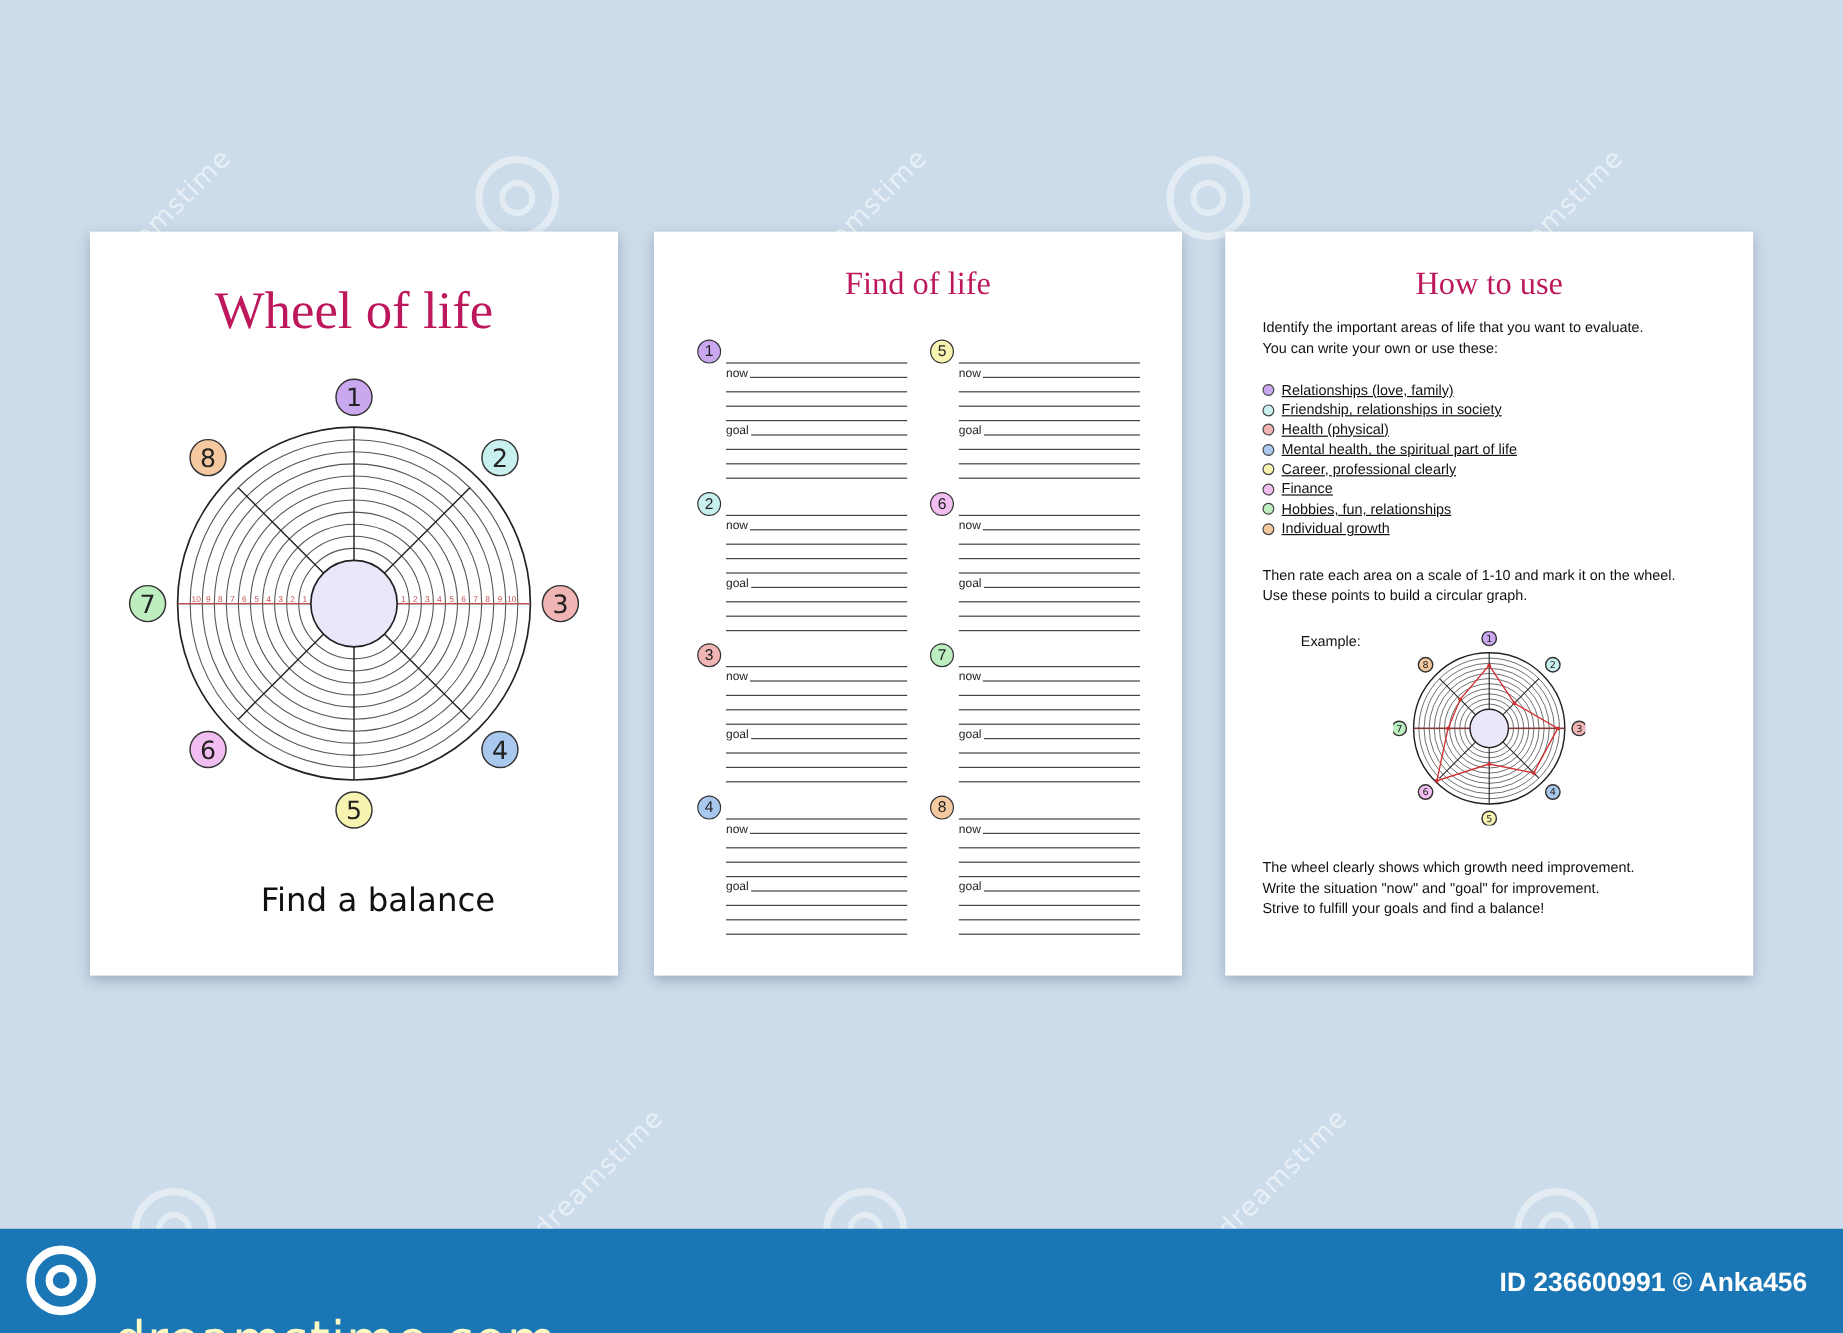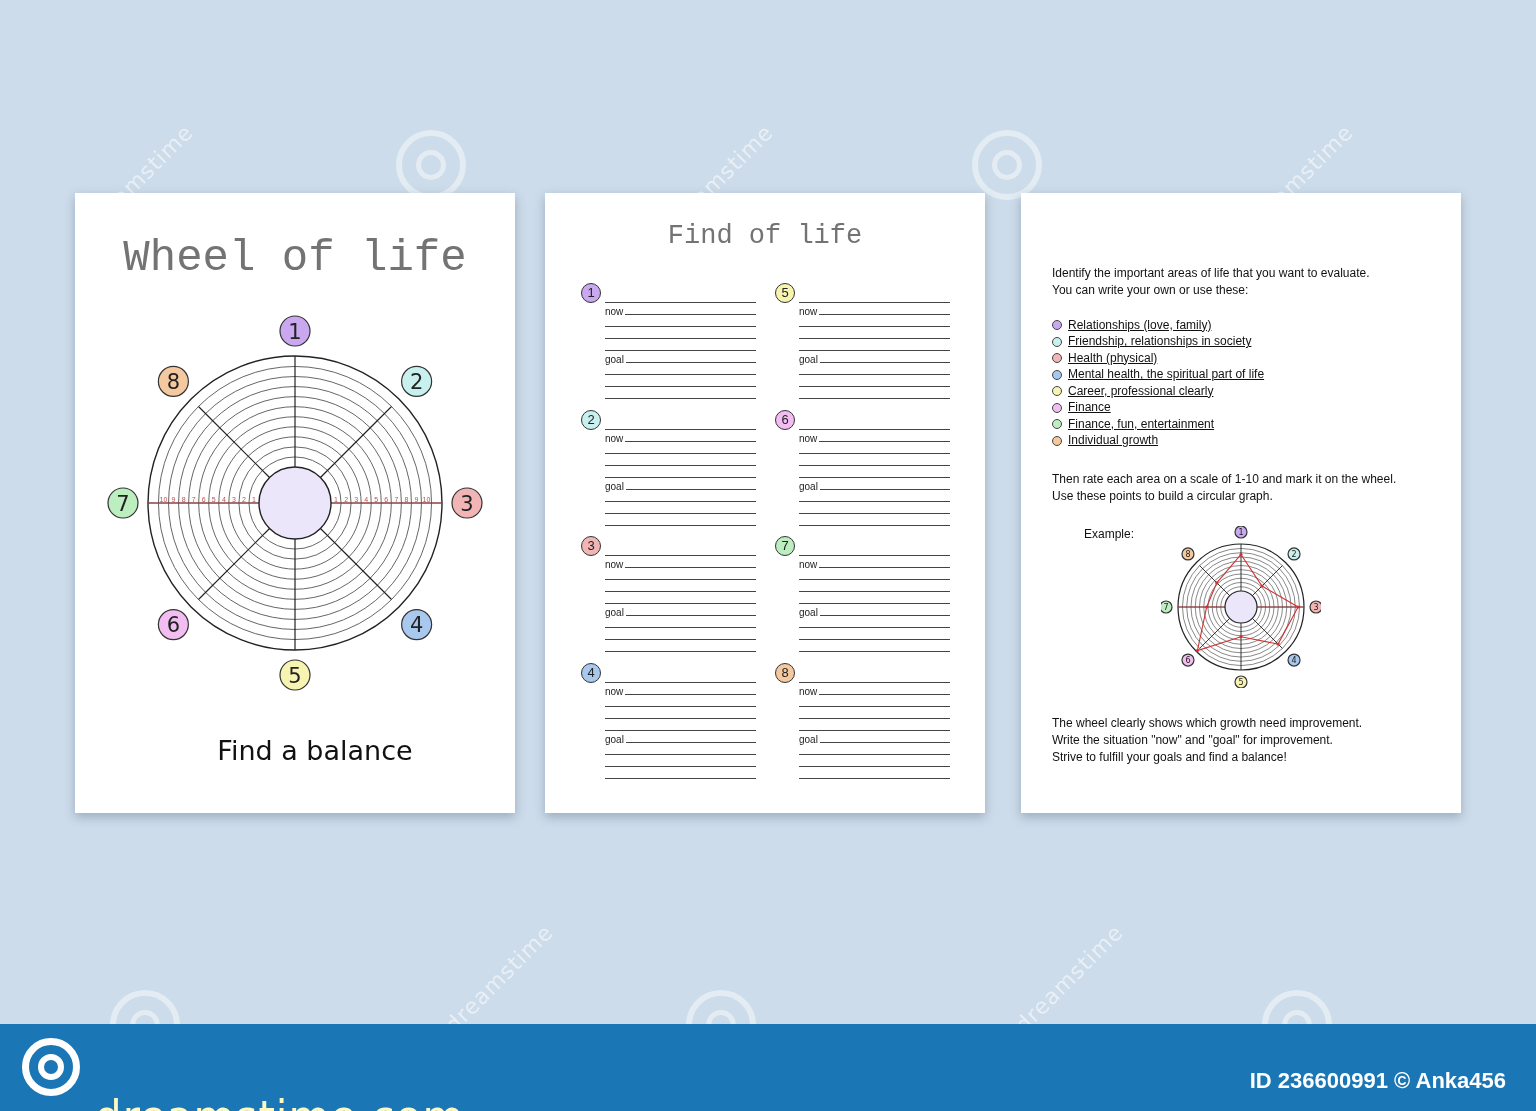--- a/index.html
+++ b/index.html
@@ -20,42 +20,42 @@
     content:""; position:absolute; left:14px; top:14px; width:30px; height:30px; border-radius:50%;
     border:5px solid rgba(255,255,255,0.45); box-sizing:border-box;
   }
   .page {
     position:absolute; top:193px; width:440px; height:620px; background:#fff;
     box-shadow:0 4px 10px rgba(60,80,110,0.35);
   }
   #page1 { left:75px; }
   #page2 { left:545px; }
   #page3 { left:1021px; }
-  .p-title { position:absolute; left:0; right:0; text-align:center; color:#737373; font-family:Liberation Mono, monospace; }
+  .p-title { position:absolute; left:0; right:0; text-align:center; color:#be185d; font-family:Liberation Serif, serif; }
   #page1 .p-title { top:40px; font-size:44px; }
   #page1 .p-sub { position:absolute; left:0; right:0; top:542px; text-align:center; font-size:27px; color:#111; font-family:"DejaVu Sans", sans-serif;padding-left:40px; }
   #page2 .p-title, #page3 .p-title { top:28px; font-size:27px; }
   .wheel { position:absolute; left:0; top:0; }
   .area-block { position:absolute; width:175px; height:118px; }
   .area-num {
     position:absolute; left:0; top:0; width:20px; height:20px; border-radius:50%;
     border:1.5px solid #333; box-sizing:border-box; font-size:13px; line-height:17px; text-align:center; color:#222;
   }
   .line { position:absolute; left:24px; right:0; height:0; border-top:1.5px solid #444; }
   .lbl { position:absolute; left:24px; font-size:10px; color:#222; background:#fff; padding-right:2px; line-height:11px; }
   .howto { position:absolute; left:31px; right:20px; font-size:12px; color:#111; line-height:17px; }
   .legend-item { display:flex; align-items:center; height:16.5px; font-size:12px; color:#111;text-decoration:underline; }
   .legend-dot { width:10px; height:10px; border-radius:50%; border:1.2px solid #444; margin-right:6px; box-sizing:border-box; flex:none; }
   .footer {
     position:absolute; left:0; top:1024px; width:1536px; height:87px; background:#1a76b4;
   }
   .footer-logo { position:absolute; left:22px; top:14px; width:58px; height:58px; border-radius:50%; border:7px solid #fff; box-sizing:border-box; }
   .footer-logo::after { content:""; position:absolute; left:9px; top:9px; width:26px; height:26px; border-radius:50%; border:6px solid #fff; box-sizing:border-box; }
   .footer-brand { position:absolute; left:95px; top:20px; font-size:42px; color:#fef9c3; font-family:"DejaVu Sans", sans-serif; letter-spacing:1px;margin-top:48px; }
-  .footer-id { position:absolute; right:30px; top:44px; font-size:22px; color:#fff; font-weight:bold; font-family:"Liberation Sans", sans-serif; }
+  .footer-id { position:absolute; right:30px; top:32px; font-size:22px; color:#fff; font-weight:bold; font-family:"Liberation Sans", sans-serif; }
 </style>
 </head>
 <body>
 
 <div class="wm-text" style="left:80px; top:220px;">dreamstime</div>
 <div class="wm-text" style="left:660px; top:220px;">dreamstime</div>
 <div class="wm-text" style="left:1240px; top:220px;">dreamstime</div>
 <div class="wm-text" style="left:440px; top:1020px;">dreamstime</div>
 <div class="wm-text" style="left:1010px; top:1020px;">dreamstime</div>
 <div class="wm-spiral" style="left:396px; top:130px;"></div>
@@ -258,20 +258,21 @@
       <div class="line" style="top: 79px;"></div>
       <div class="line" style="top: 91px;"></div>
       <div class="line" style="top: 103px;"></div>
       <div class="line" style="top: 115px;"></div>
       <span class="lbl" style="top: 23px;">now</span>
       <span class="lbl" style="top: 71px;">goal</span>
     </div>
   </div>
 
 <div class="page" id="page3">
+  <div class="p-title">How to use</div>
   <div class="howto" style="top:72px;">
     <div>Identify the important areas of life that you want  to evaluate.</div>
     <div>You can write your own or use these:</div>
   </div>
   <div class="howto" style="top:124px;" id="legend">
       <div class="legend-item">
         <span class="legend-dot" style="background: rgb(201, 168, 240);"></span>
         <span>Relationships (love, family)</span>
       </div>
       <div class="legend-item">
@@ -289,21 +290,21 @@
       <div class="legend-item">
         <span class="legend-dot" style="background: rgb(247, 243, 176);"></span>
         <span>Career, professional clearly</span>
       </div>
       <div class="legend-item">
         <span class="legend-dot" style="background: rgb(242, 189, 240);"></span>
         <span>Finance</span>
       </div>
       <div class="legend-item">
         <span class="legend-dot" style="background: rgb(189, 238, 192);"></span>
-        <span>Finance, fun, entertainment</span>
+        <span>Hobbies, fun, relationships</span>
       </div>
       <div class="legend-item">
         <span class="legend-dot" style="background: rgb(245, 201, 160);"></span>
         <span>Individual growth</span>
       </div>
     </div>
   <div class="howto" style="top:278px;">
     <div>Then rate each area on a scale of 1-10 and mark it on the wheel.</div>
     <div>Use these points to build a circular graph.</div>
   </div>

